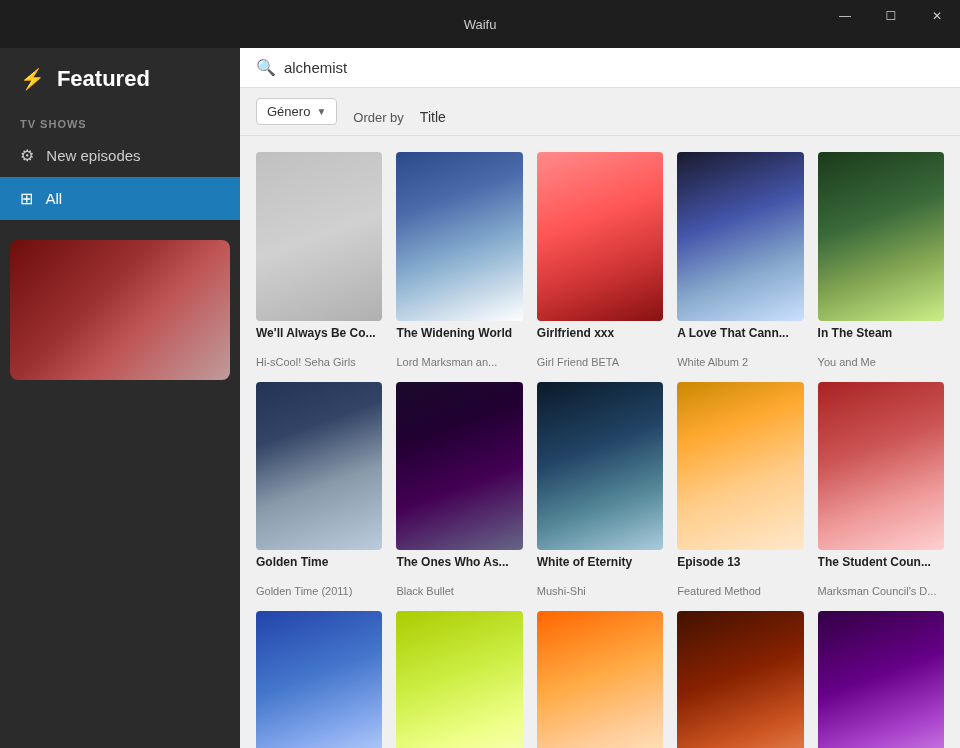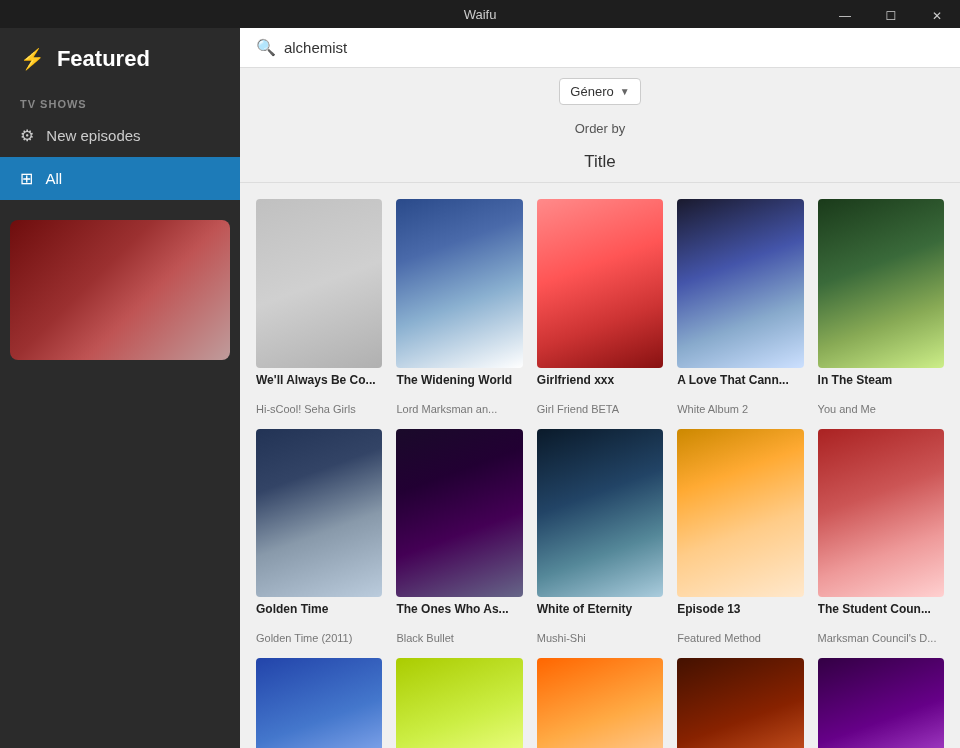--- a/index.html
+++ b/index.html
@@ -7,21 +7,21 @@
       width: 960px;
       height: 748px;
       font-family: 'Segoe UI', Arial, sans-serif;
       background: #2b2b2b;
       overflow: hidden;
       display: flex;
       flex-direction: column;
     }
     
     .title-bar {
-      height: 28px;
+      height: 48px;
       background: #1e1e1e;
       display: flex;
       align-items: center;
       justify-content: center;
       position: relative;
       flex-shrink: 0;
     }
     .title-bar-title {
       color: #ccc;
       font-size: 13px;
@@ -141,45 +141,44 @@
       color: #333;
       flex: 1;
       background: transparent;
     }
 
     
     .filter-bar {
       background: #f0f0f0;
       padding: 10px 16px;
       display: flex;
-      align-items: center;
+      align-items: flex-end;
       gap: 16px;
       border-bottom: 1px solid #ddd;
       flex-shrink: 0;
-      flex-direction: column;
     }
     .genre-dropdown {
       display: flex;
       align-items: center;
       background: #fff;
       border: 1px solid #ccc;
       border-radius: 4px;
       padding: 5px 10px;
       font-size: 13px;
       color: #333;
       cursor: pointer;
       gap: 6px;
     }
     .genre-dropdown .chevron { font-size: 10px; color: #666; }
     .order-by-label {
       font-size: 13px;
       color: #555;
     }
     .order-by-value {
-      font-size: 17px;
+      font-size: 14px;
       color: #333;
       font-weight: 500;
     }
 
     
     .grid-container {
       flex: 1;
       overflow-y: auto;
       padding: 16px;
       display: grid;

